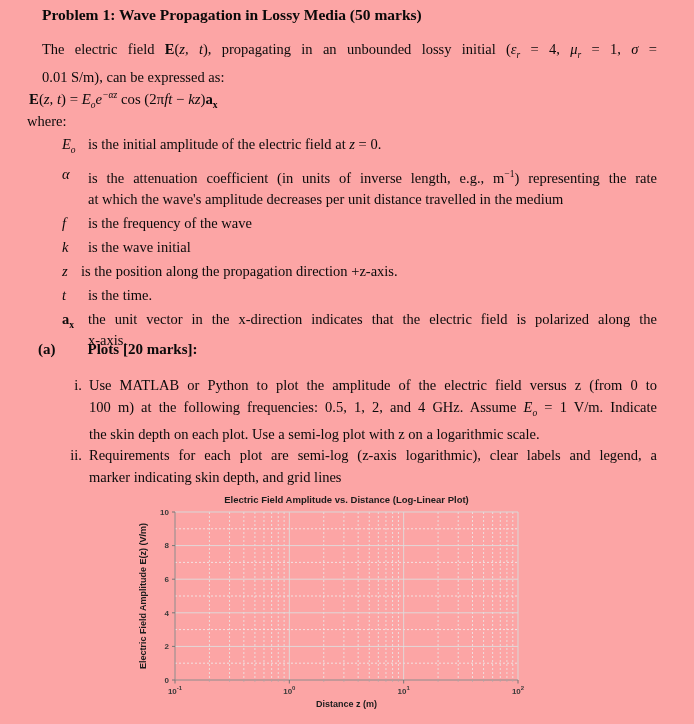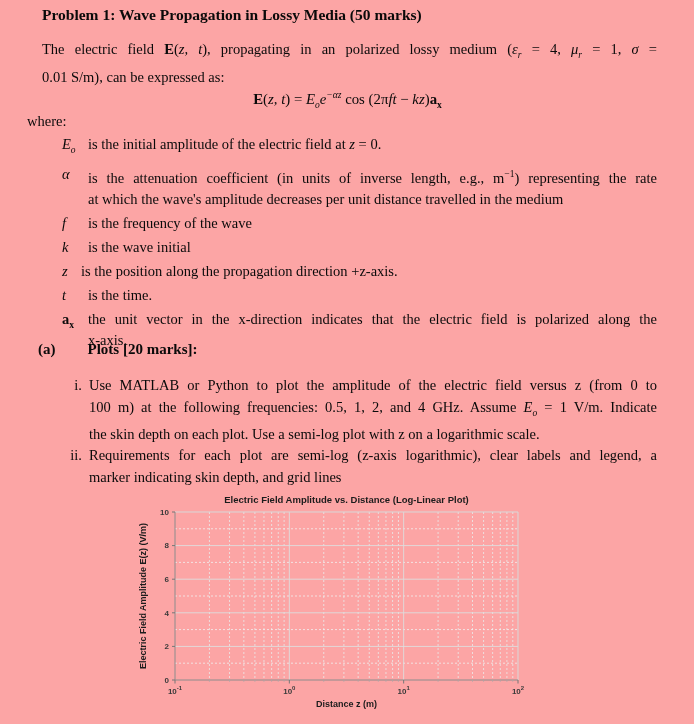--- a/index.html
+++ b/index.html
@@ -2,21 +2,21 @@
 <html><head>
 <meta charset="utf-8">
 <style>
   html,body{margin:0;padding:0;background:#ffffff;}
   .page{position:relative;width:694px;height:724px;background:#fca5a5;overflow:hidden;
         font-family:"Liberation Serif",serif;color:#0a0a0a;}
   .abs{position:absolute;}
   .doc-title{left:42px;top:6px;width:615px;font-size:15.5px;font-weight:bold;}
   .intro{left:42px;top:38px;width:615px;font-size:14.5px;line-height:22px;}
   .jline{text-align:justify;text-align-last:justify;}
-  .equation{left:40px;top:90px;width:615px;text-align:center;font-size:14.8px;}
+  .equation{left:29px;top:90px;width:615px;text-align:left;font-size:14.8px;}
   .where{left:27px;top:113px;font-size:14.5px;}
   .defs{left:62px;top:134px;width:595px;font-size:14.5px;}
   .def-row{display:grid;grid-template-columns:20px 569px;column-gap:6px;line-height:21px;margin-bottom:3px;}
   .def-row.tight{grid-template-columns:13px 576px;}
   .def-sym{font-style:italic;}
   .section-a{left:38px;top:341px;font-size:15px;font-weight:bold;display:flex;}
   .section-a .head{margin-left:32px;}
   .item{display:grid;grid-template-columns:40px 568px;column-gap:7px;font-size:14.5px;line-height:21.5px;}
   .item .num{text-align:right;}
   .item-i{left:42px;top:375px;}
@@ -41,21 +41,21 @@
   .axis-label-t{font:bold 9px "Liberation Sans",sans-serif;fill:#1c1c1c;}
 </style>
 </head>
 <body>
 
 <div class="page">
 
   <div class="abs doc-title">Problem 1: Wave Propagation in Lossy Media (50 marks)</div>
 
   <div class="abs intro">
-    <div class="jline"><span>The electric field </span><b class="v">E</b><span>(</span><i class="v">z, t</i><span>), propagating in an polarized lossy medium (</span><i class="v">ε</i><sub class="s">r</sub><span> = 4, </span><i class="v">μ</i><sub class="s">r</sub><span> = 1, </span><i class="v">σ</i><span> =</span></div>
+    <div class="jline"><span>The electric field </span><b class="v">E</b><span>(</span><i class="v">z, t</i><span>), propagating in an unbounded lossy initial (</span><i class="v">ε</i><sub class="s">r</sub><span> = 4, </span><i class="v">μ</i><sub class="s">r</sub><span> = 1, </span><i class="v">σ</i><span> =</span></div>
     <div>0.01 S/m), can be expressed as:</div>
   </div>
 
   <div class="abs equation"><b class="v">E</b><span>(</span><i class="v">z, t</i><span>) = </span><i class="v">E</i><sub class="s">o</sub><i class="v">e</i><sup class="s">−αz</sup><span> cos (2π</span><i class="v">ft</i><span> − </span><i class="v">kz</i><span>)</span><b class="v">a</b><sub class="bs">x</sub></div>
 
   <div class="abs where">where:</div>
 
   <div class="abs defs">
     <div class="def-row">
       <span class="def-sym"><i class="v">E</i><sub class="s">o</sub></span>

